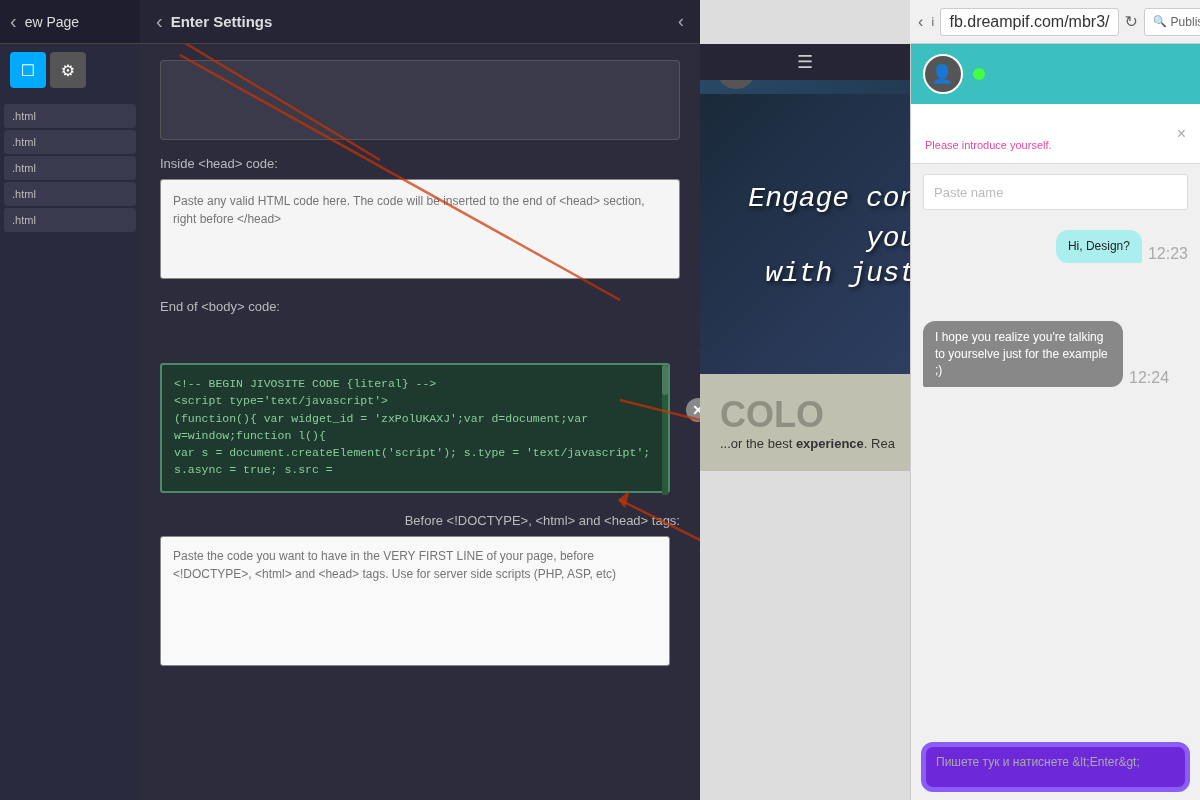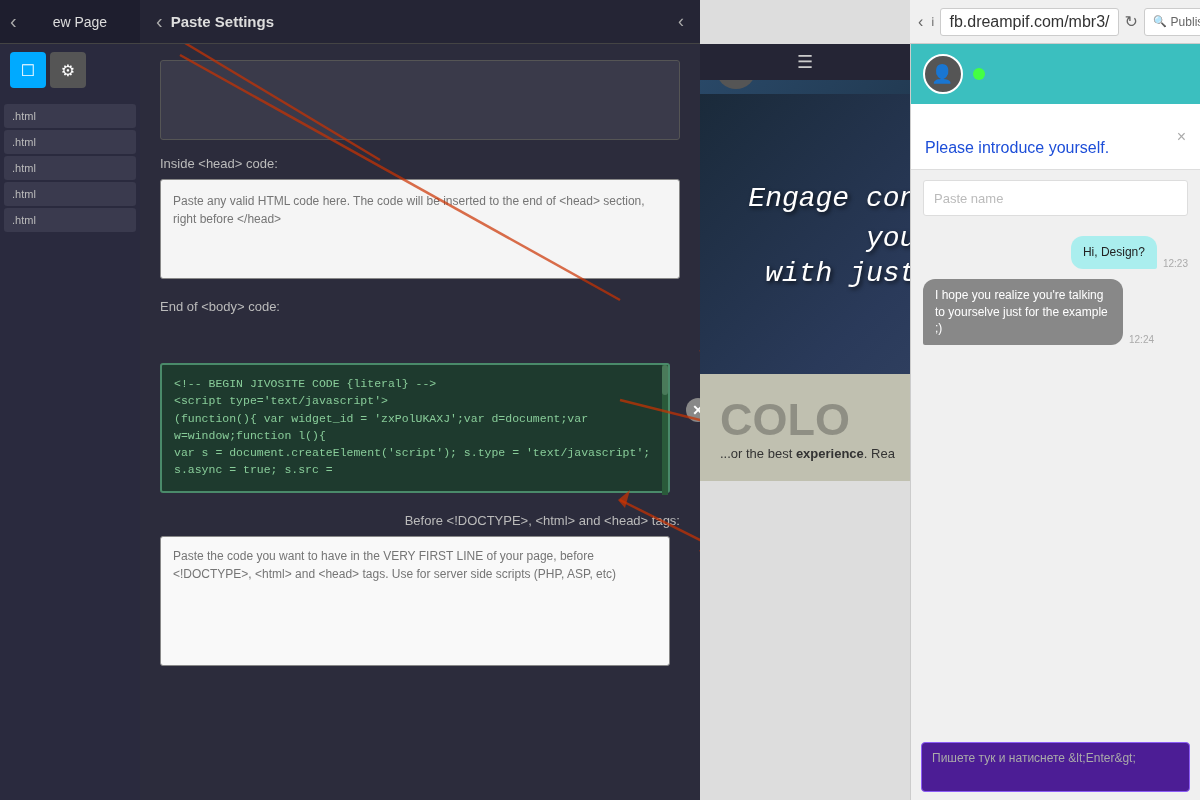--- a/index.html
+++ b/index.html
@@ -16,21 +16,21 @@
     .sidebar-top-bar {
       height: 44px;
       background: #1e1e2e;
       display: flex; align-items: center; padding: 0 10px;
       border-bottom: 1px solid #444;
     }
     .sidebar-back-btn {
       color: #aaa; font-size: 20px; cursor: pointer; margin-right: 8px;
     }
     .sidebar-title {
-      color: #ddd; font-size: 14px; margin-left: 28px;
+      color: #ddd; font-size: 14px;
     }
     .sidebar-icon-row {
       display: flex; gap: 4px; padding: 8px 10px;
     }
     .sidebar-icon-btn {
       width: 36px; height: 36px; border-radius: 4px;
       display: flex; align-items: center; justify-content: center;
       cursor: pointer; font-size: 16px;
     }
     .sidebar-icon-btn.active-blue { background: #00aaff; color: white; }
@@ -162,46 +162,46 @@
     .chat-header-role { color: rgba(255,255,255,0.8); font-size: 12px; }
     .chat-header-dot {
       width: 12px; height: 12px; background: #44ff44; border-radius: 50%;
     }
 
     .chat-introduce {
       background: white; padding: 12px 14px;
       border-bottom: 1px solid #ddd;
       display: flex; align-items: center; justify-content: space-between;
     }
-    .chat-introduce-text { color: #1d4ed8; font-size: 16px; margin-top: 23px; }
+    .chat-introduce-text { color: #ec4899; font-size: 11px; margin-top: 23px; }
     .chat-introduce-close { color: #aaa; font-size: 16px; cursor: pointer; }
 
     .chat-name-input {
       background: white; border: 1px solid #ddd; margin: 10px 12px;
       border-radius: 3px; height: 36px; display: flex; align-items: center;
       padding: 0 10px; color: #bbb; font-size: 13px;
     }
 
     .chat-messages { flex: 1; padding: 10px 12px; display: flex; flex-direction: column; gap: 10px; }
 
     .chat-msg-row {
       display: flex; align-items: flex-end; gap: 6px;
     }
     .chat-msg-row.right { flex-direction: row-reverse; }
     .chat-bubble {
       max-width: 200px; padding: 8px 12px; border-radius: 12px;
       font-size: 12px; line-height: 1.4;
     }
     .chat-bubble.sent { background: #aee; color: #222; border-bottom-right-radius: 2px; }
-    .chat-bubble.received { background: #888; color: white; border-bottom-left-radius: 2px; }
-    .chat-time { font-size: 10px; color: #aaa; }
+    .chat-bubble.received { background: #888; color: white; border-bottom-left-radius: 2px; margin-top: 48px; }
+    .chat-time { font-size: 16px; color: #aaa; }
 
     .chat-input-area {
-      background: #4c1d95; border: 1px solid #8b5cf6; margin: 8px 10px;
-      border-radius: 4px; min-height: 50px; padding: 8px 10px;
+      background: #6d28d9; border: 5px solid #8b5cf6; margin: 8px 10px;
+      border-radius: 12px; min-height: 50px; padding: 8px 10px;
       font-size: 12px; color: #aaa;
     }
 
     
     .top-header {
       position: absolute; left: 700px; top: 0; width: 210px; height: 44px;
       background: #1a1a2e;
       display: flex; align-items: center; justify-content: center; gap: 8px;
     }
     .publish-eye { color: #ddd; font-size: 18px; cursor: pointer; }
@@ -250,21 +250,21 @@
     <div class="sidebar-list-item">.html</div>
     <div class="sidebar-list-item">.html</div>
     <div class="sidebar-list-item">.html</div>
     <div class="sidebar-list-item">.html</div>
   </div>
 </div>
 
 <div class="page-settings-panel">
   <div class="ps-header">
     <span class="sidebar-back-btn">‹</span>
-    <span class="ps-header-title">Paste Settings</span>
+    <span class="ps-header-title">Enter Settings</span>
     <span class="ps-header-close">‹</span>
   </div>
 
   <div class="ps-content">
     
     <div class="ps-preview-box"></div>
 
     
     <div class="ps-section-label">Inside &lt;head&gt; code:</div>
     <textarea class="ps-code-area" style="height: 100px;" placeholder="Paste any valid HTML code here. The code will be inserted to the end of &lt;head&gt; section, right before &lt;/head&gt;"></textarea>
@@ -343,21 +343,21 @@
     <span class="mobirise-title">MOBIRISE</span>
     <span class="mobirise-menu-btn">☰</span>
   </div>
 
   <div class="browser-hero">
     <div class="hero-text-line1">Engage conversation with your users</div>
     <div class="hero-text-line2">with just a few clicks</div>
   </div>
 
   <div style="background:#c0c0b0; padding:20px; color:#333; font-size:13px;">
-    <span style="font-size:45px; font-weight:900; color:#222; opacity:0.3;">COLO</span>
+    <span style="font-size:36px; font-weight:900; color:#222; opacity:0.3;">COLO</span>
     <br>
     <span>...or the best <strong>experience</strong>. Rea</span>
   </div>
 </div>
 
 <div class="browser-chat-panel">
 
   <div class="chat-header">
     <div class="chat-avatar">
       <span style="font-size:18px; color:#666;">👤</span>

